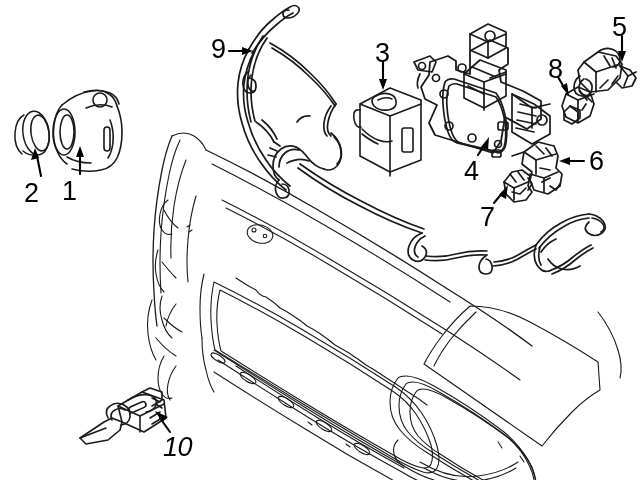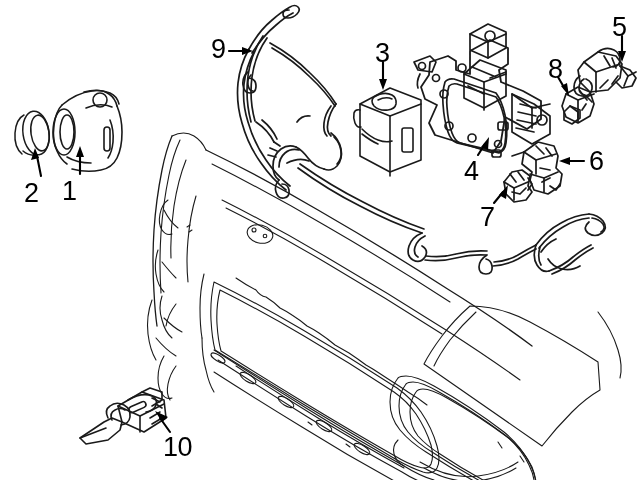--- a/index.html
+++ b/index.html
@@ -338,15 +338,15 @@
 
   <div class="cal" style="left:62px;top:178px;">1</div>
   <div class="cal" style="left:24px;top:180px;">2</div>
   <div class="cal" style="left:375px;top:40px;">3</div>
   <div class="cal" style="left:464px;top:158px;">4</div>
   <div class="cal" style="left:612px;top:14px;">5</div>
   <div class="cal" style="left:589px;top:148px;">6</div>
   <div class="cal" style="left:480px;top:204px;">7</div>
   <div class="cal" style="left:548px;top:56px;">8</div>
   <div class="cal" style="left:211px;top:36px;">9</div>
-  <div class="cal" style="left:163px;top:434px;">10</div>
+  <div class="cal" style="left:163px;top:434px;font-style:italic;">10</div>
 
 </div>
 
 </body></html>

